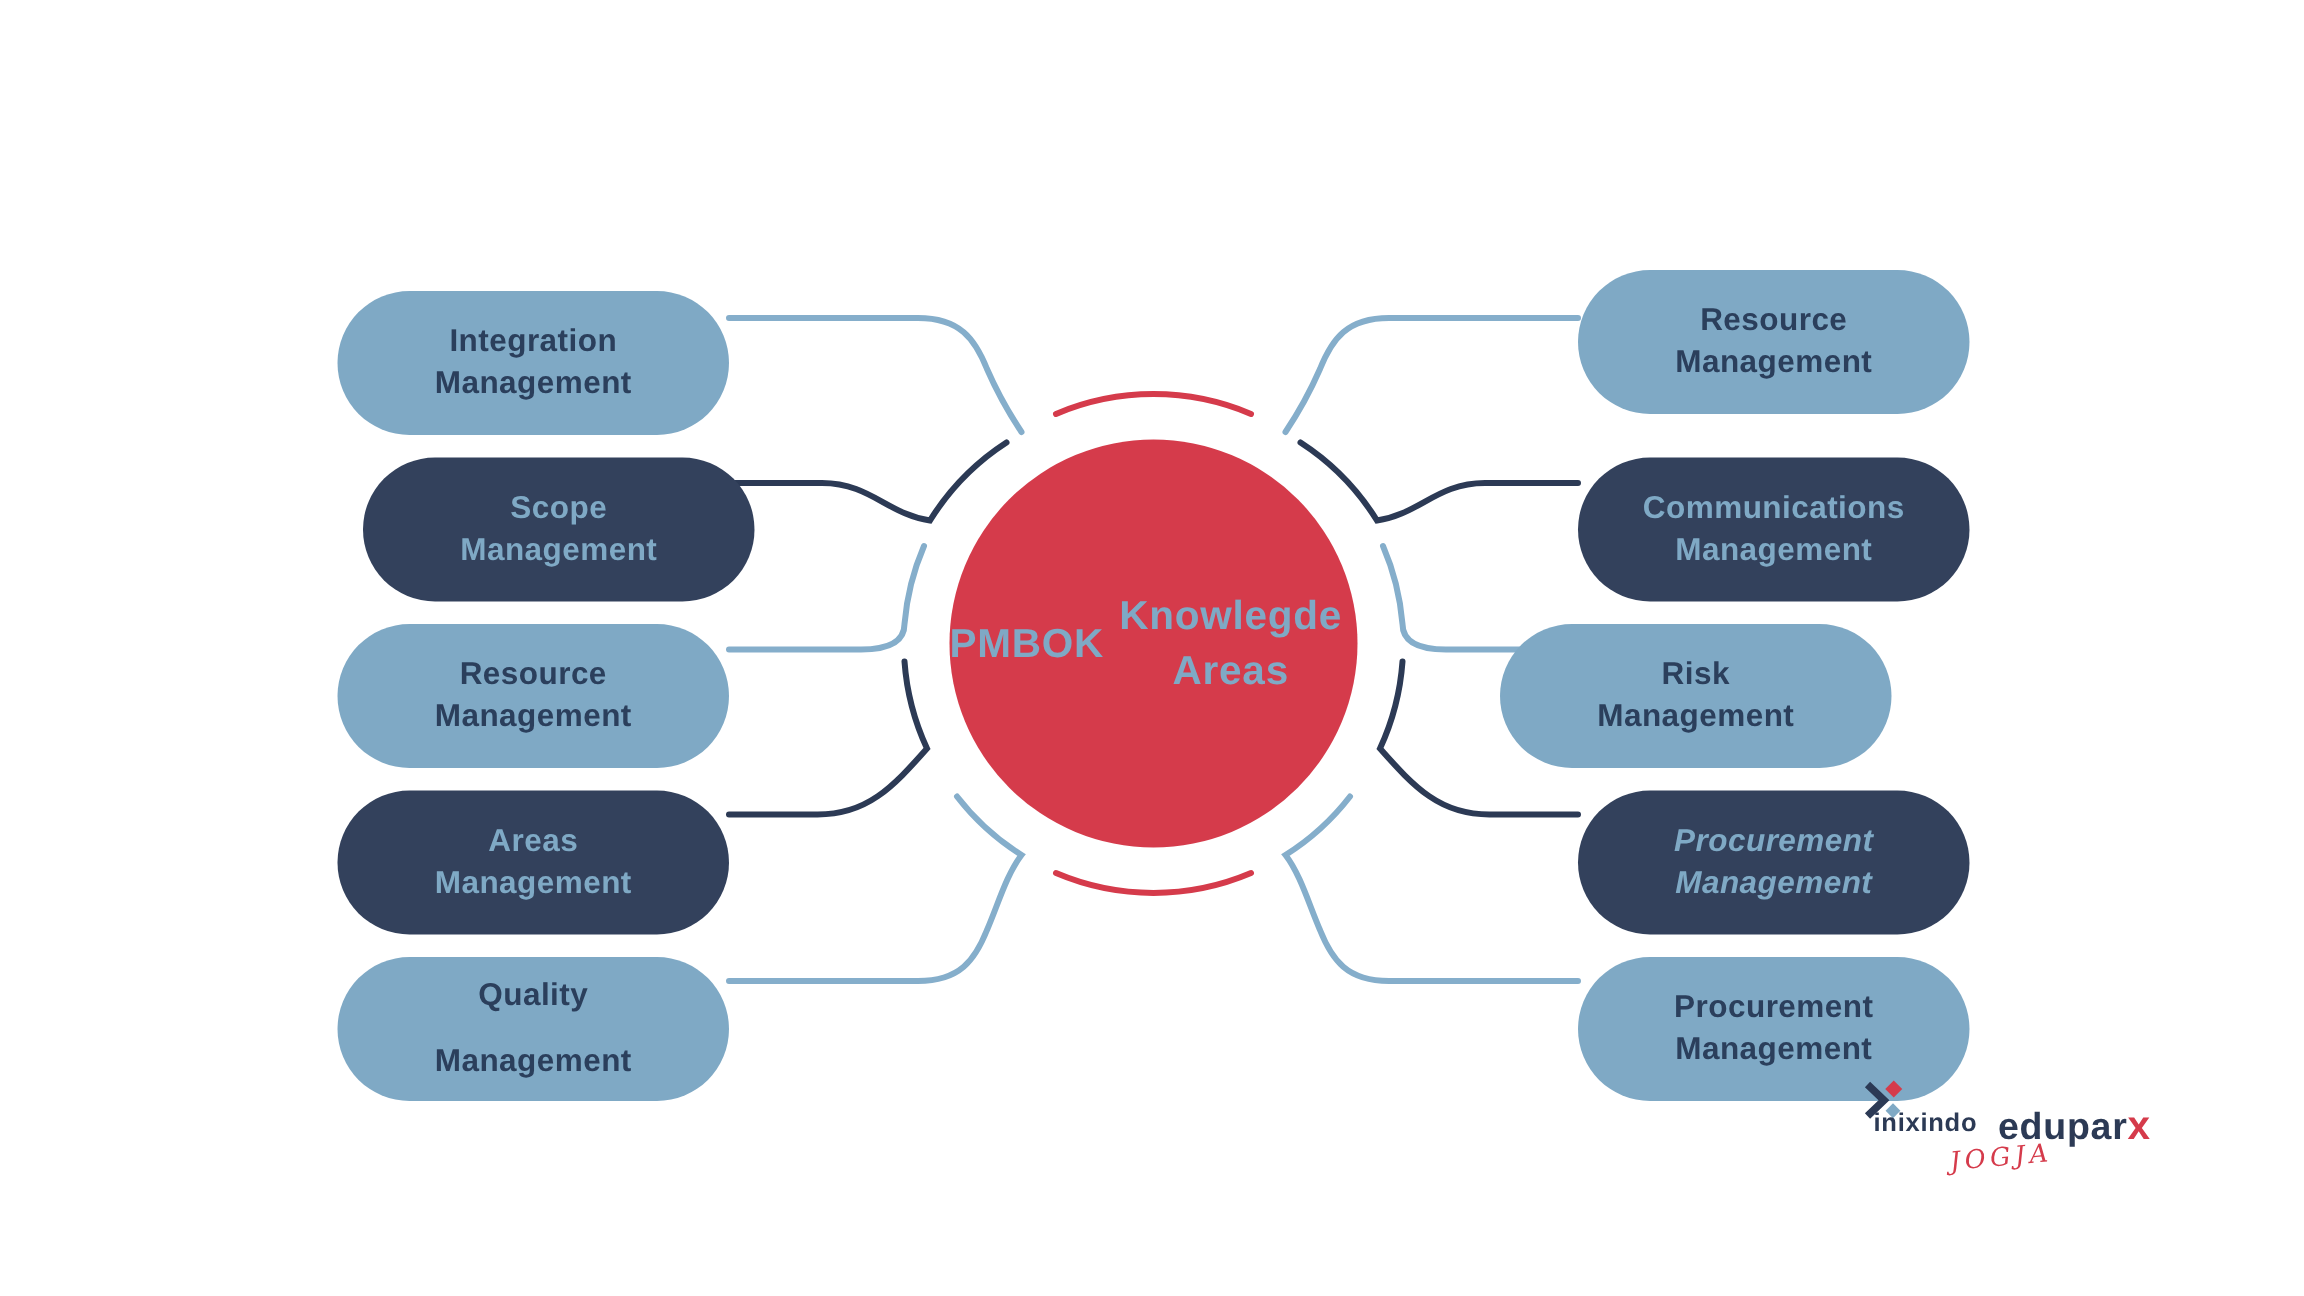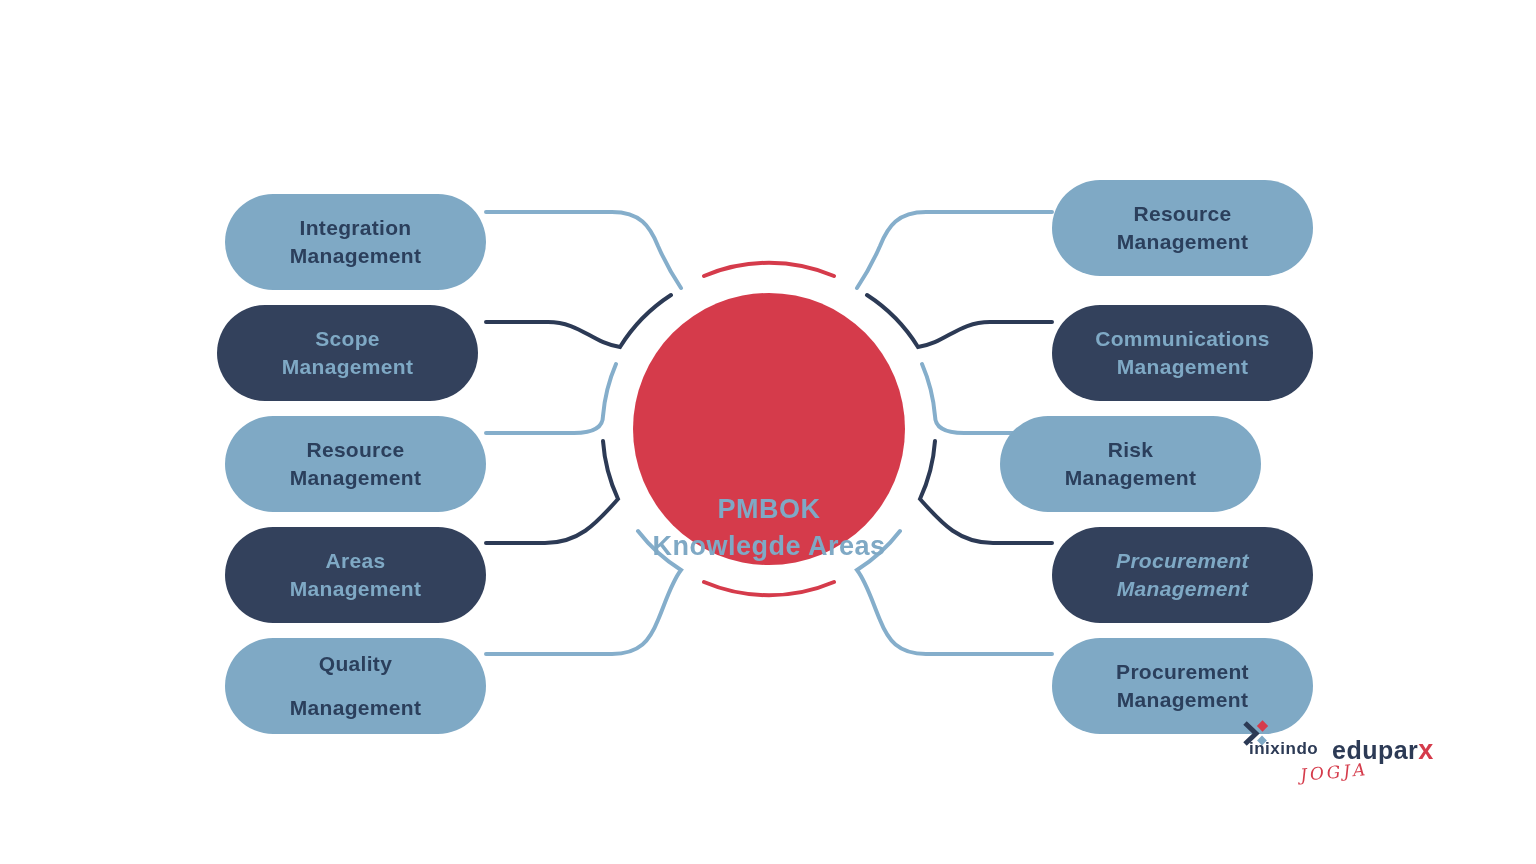--- a/index.html
+++ b/index.html
@@ -18,21 +18,21 @@
     display:flex;flex-direction:column;justify-content:center;align-items:center;
     font-weight:bold;font-size:21px;line-height:28px;text-align:right;
     letter-spacing:.3px;
     margin-top:32px;
   }
   .pill.light{background:#7fa9c5;color:#2b3f5c;}
   .pill.dark{background:#33415c;color:#7fa9c5;}
 
   .center-circle{
     position:absolute;left:633px;top:293px;width:272px;height:272px;border-radius:50%;
-    background:#d53b4b;display:flex;flex-direction:column;justify-content:flex-end;align-items:center;
+    background:#d53b4b;display:flex;flex-direction:row;justify-content:center;align-items:center;
     color:#7fa9c5;font-weight:bold;font-size:27px;line-height:37px;text-align:center;letter-spacing:.5px;
   }
 
   .logo{position:absolute;left:1242px;top:720px;width:250px;height:64px;color:#2c3a55;}
   .logo-mark{position:absolute;left:0;top:0;}
   .logo-brand{position:absolute;left:7px;top:19px;font-size:17px;font-weight:bold;letter-spacing:.5px;}
   .logo-brand2{position:absolute;left:90px;top:15px;font-size:25px;font-weight:bold;letter-spacing:.5px;}
   .logo-brand2 .accent{color:#d53b4b;font-size:27px;}
   .logo-region{
     position:absolute;left:58px;top:42px;color:#d53b4b;
@@ -60,21 +60,21 @@
     <path class="stroke-nv" d="M 1052 322 H 990 C 958 322 946 343 918 347 A 166 166 0 0 0 867 295"></path>
     <path class="stroke-lb" d="M 1052 433 H 964 Q 935 433 935 416 A 166 166 0 0 0 922 364"></path>
     <path class="stroke-nv" d="M 1052 543 H 993 C 960 543 943 525 920 499 A 166 166 0 0 0 935 441"></path>
     <path class="stroke-lb" d="M 1052 654 H 926 C 898 654 888 640 880 620 C 873 604 867 583 857 570 A 166 166 0 0 0 900 531"></path>
   </svg>
 
   <div class="pill light" style="left:225px;top:162px;">
     <span>Integration</span>
     <span>Management</span>
   </div>
-  <div class="pill dark" style="left:217px;top:273px;">
+  <div class="pill dark" style="left:242px;top:273px;">
     <span>Scope</span>
     <span>Management</span>
   </div>
   <div class="pill light" style="left:225px;top:384px;">
     <span>Resource</span>
     <span>Management</span>
   </div>
   <div class="pill dark" style="left:225px;top:495px;">
     <span>Areas</span>
     <span>Management</span>

